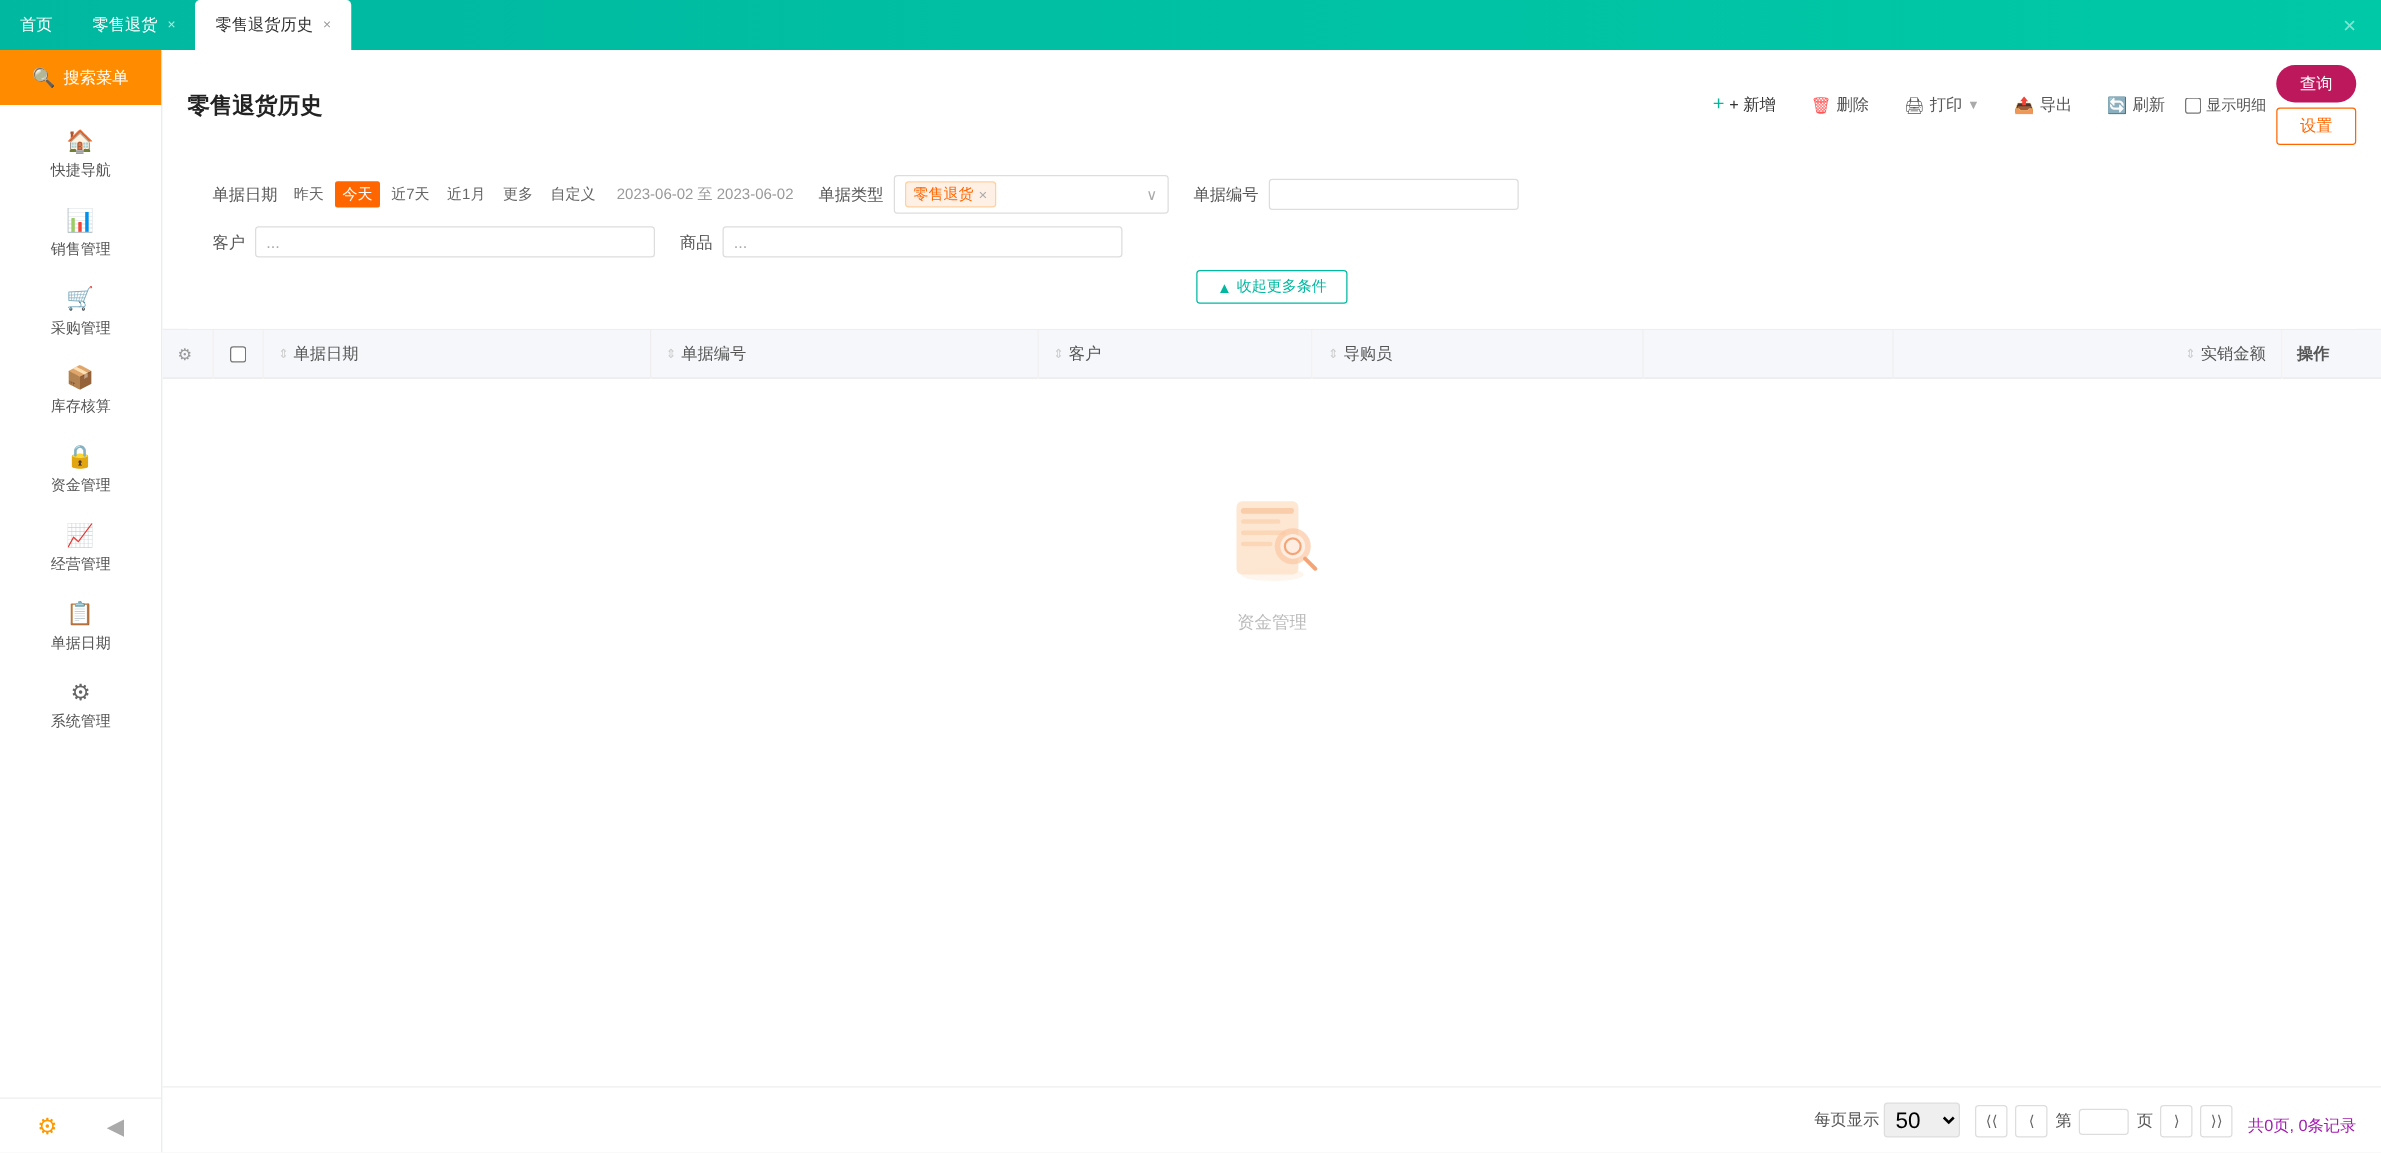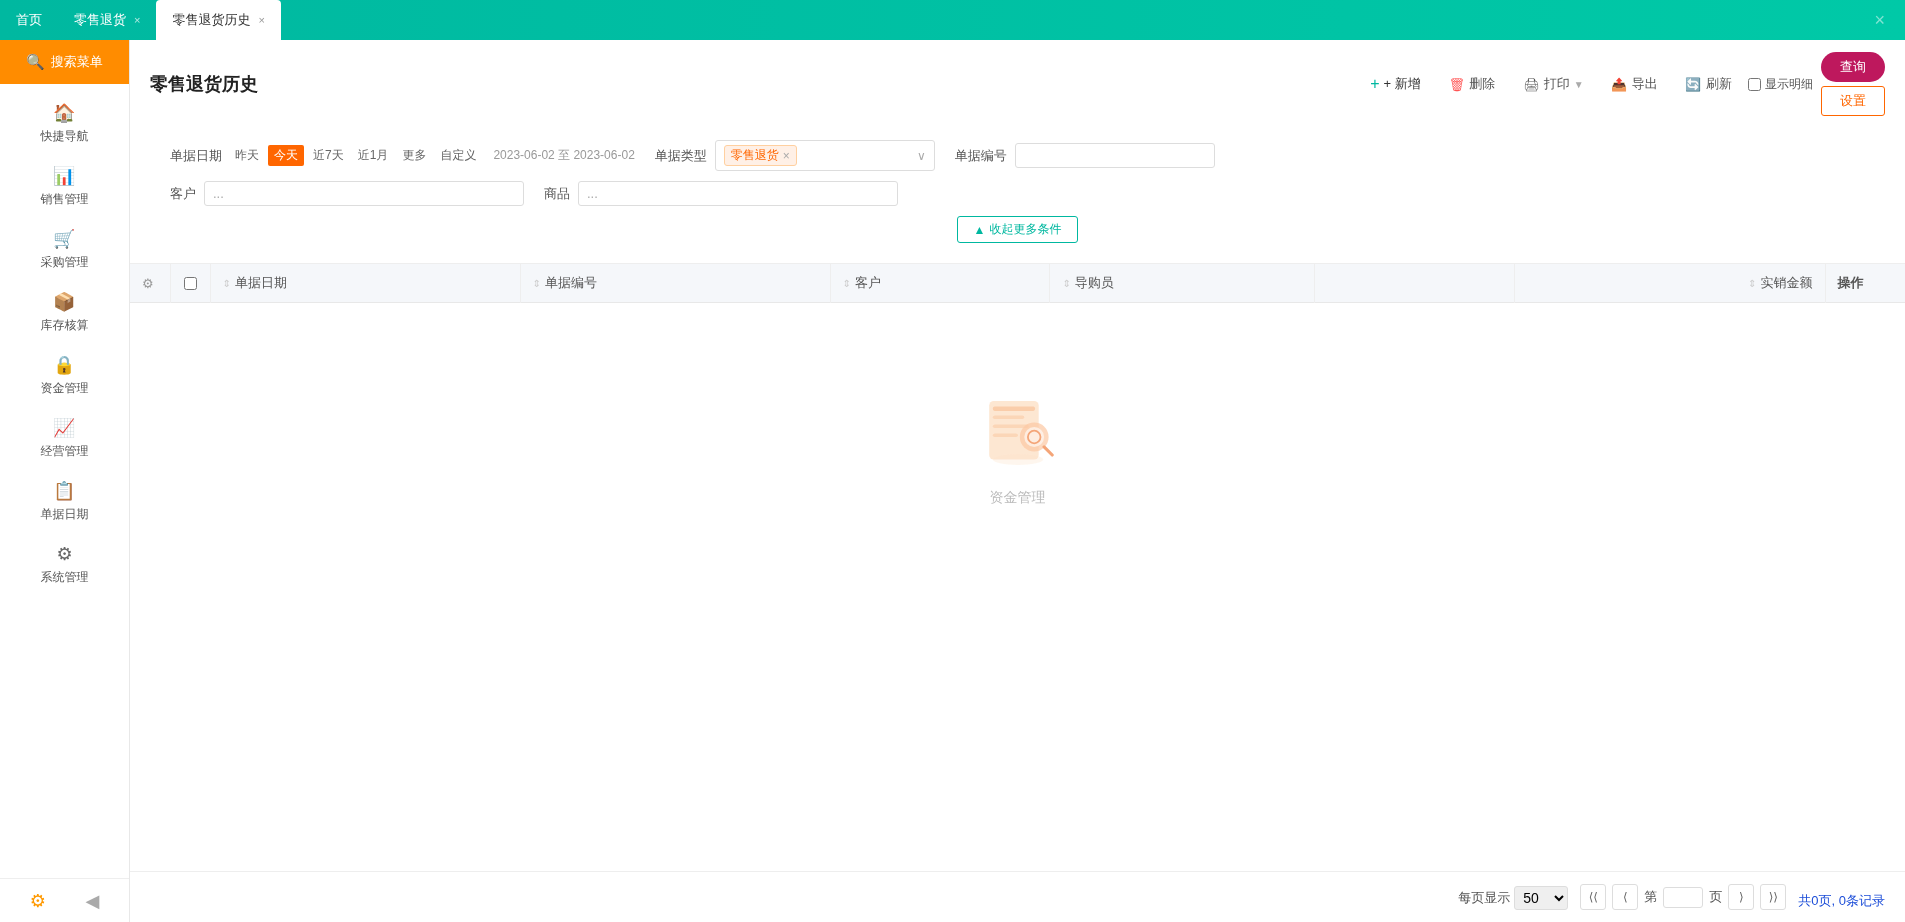--- a/index.html
+++ b/index.html
@@ -349,21 +349,21 @@
     }
     .page-size-select {
       display: flex;
       align-items: center;
       gap: 4px;
     }
     .page-size-select select {
       border: 1px solid #ddd;
       border-radius: 3px;
       padding: 2px 4px;
-      font-size: 14px;
+      font-size: 18px;
     }
     .page-nav {
       display: flex;
       align-items: center;
       gap: 6px;
     }
     .page-nav-btn {
       width: 26px;
       height: 26px;
       display: flex;
@@ -377,21 +377,21 @@
       font-size: 12px;
     }
     .page-input {
       width: 40px;
       border: 1px solid #ddd;
       border-radius: 3px;
       padding: 2px 4px;
       text-align: center;
       font-size: 13px;
     }
-    .page-total { color: #1d4ed8; }
+    .page-total { color: #a21caf; }
   </style>
 </head>
 <body>
 
 <div class="top-bar">
   <div class="top-bar-tabs">
     <div class="tab-item">
       <span>首页</span>
     </div>
     <div class="tab-item">

